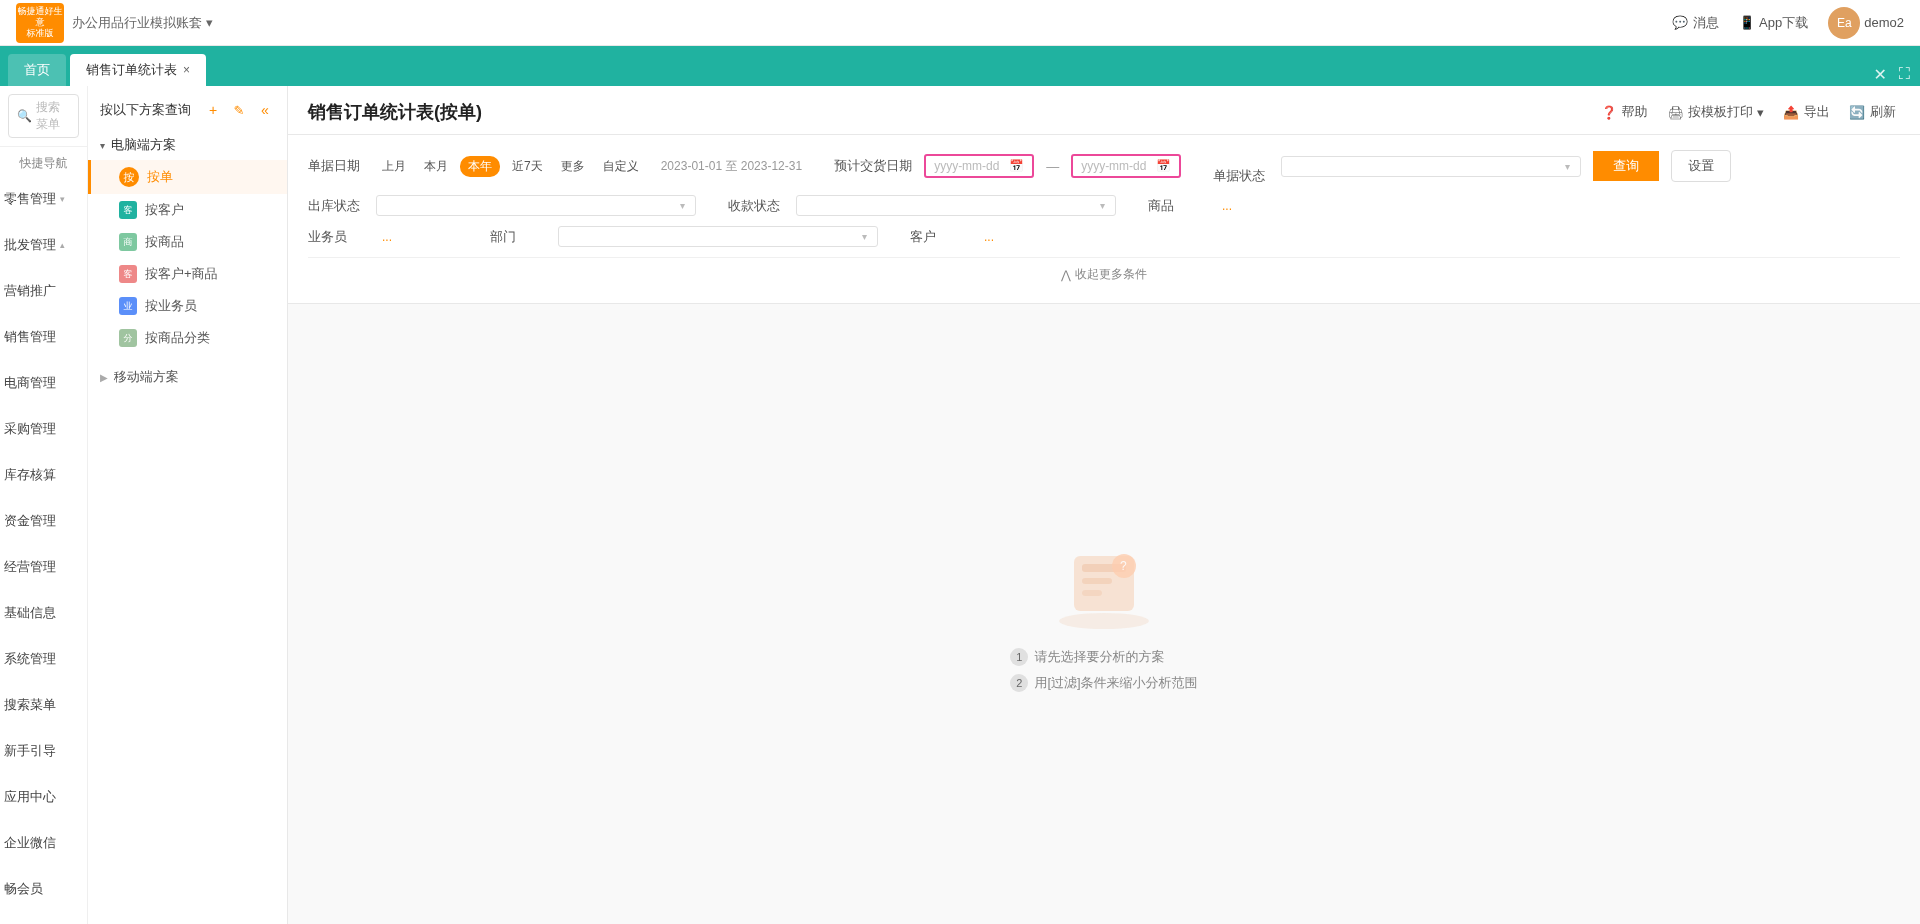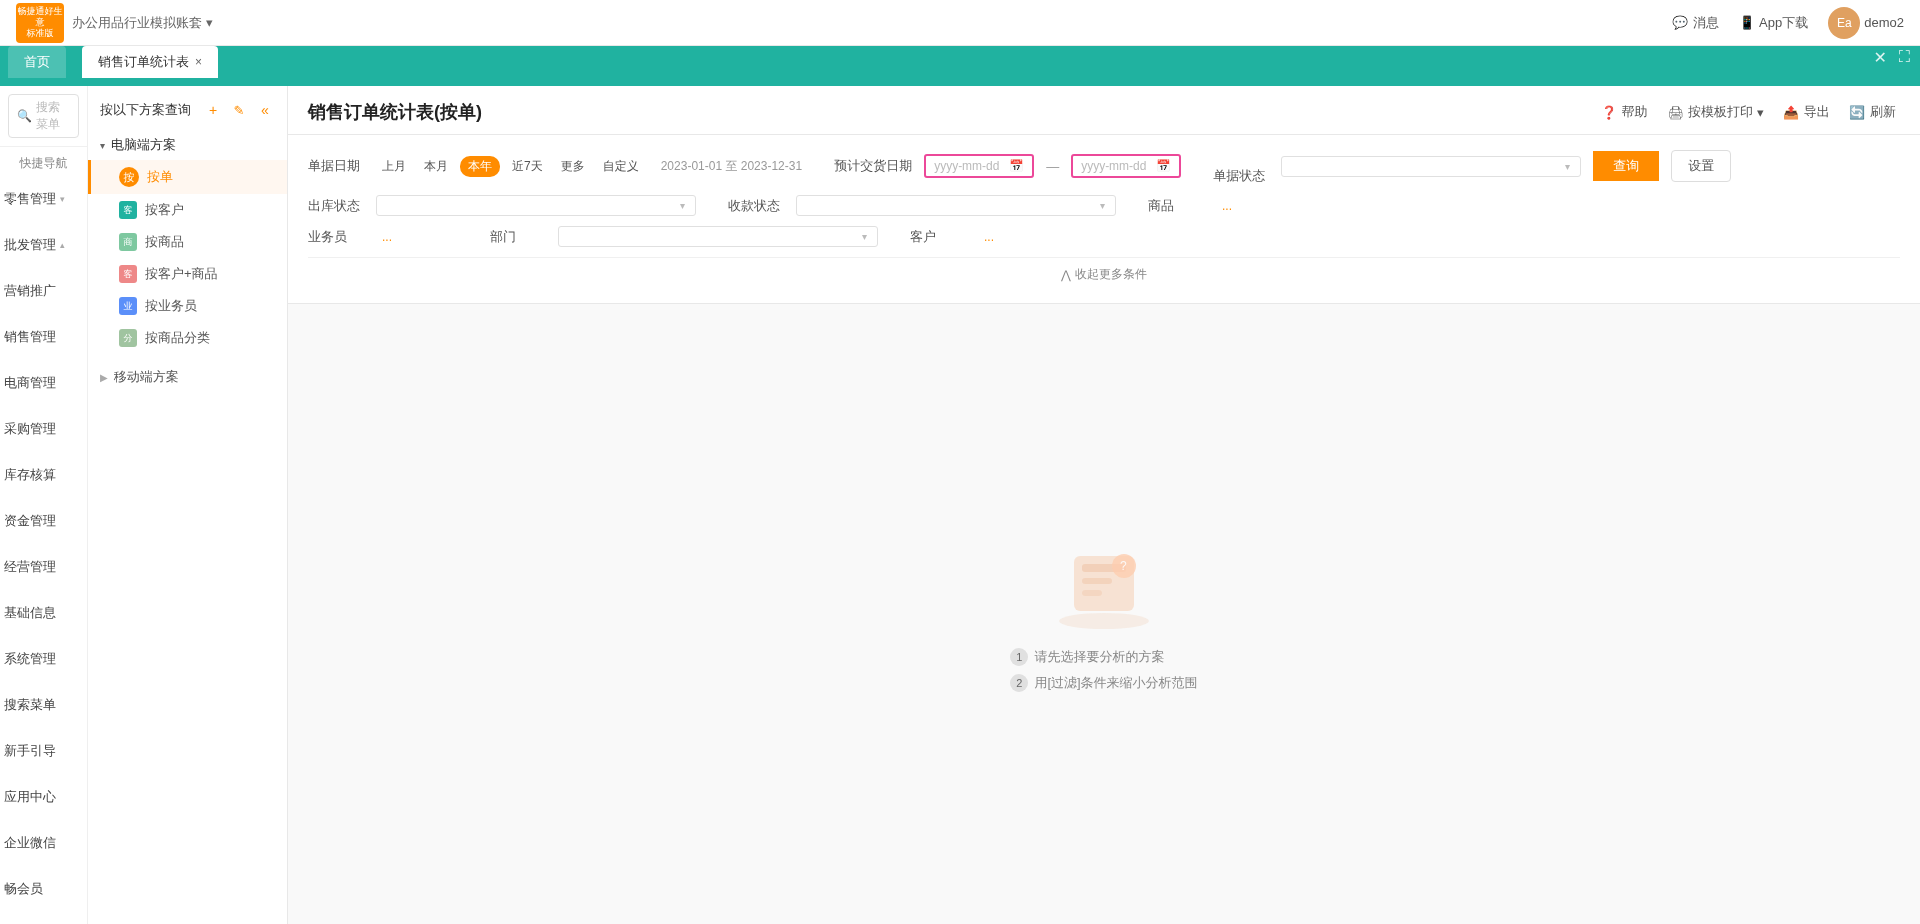--- a/index.html
+++ b/index.html
@@ -9,21 +9,21 @@
     .topbar { background: #fff; height: 46px; display: flex; align-items: center; justify-content: space-between; padding: 0 16px; border-bottom: 1px solid #e8e8e8; flex-shrink: 0; }
     .topbar-left { display: flex; align-items: center; gap: 8px; }
     .logo-box { width: 48px; height: 40px; background: #ff8c00; border-radius: 4px; display: flex; align-items: center; justify-content: center; flex-direction: column; }
     .logo-text { color: #fff; font-size: 10px; line-height: 1.2; text-align: center; }
     .topbar-center { display: flex; align-items: center; gap: 4px; color: #666; font-size: 13px; cursor: pointer; }
     .topbar-right { display: flex; align-items: center; gap: 20px; color: #555; font-size: 13px; }
     .topbar-right span { cursor: pointer; display: flex; align-items: center; gap: 4px; }
     .avatar { width: 32px; height: 32px; border-radius: 50%; background: #e0a060; display: flex; align-items: center; justify-content: center; color: #fff; font-size: 12px; overflow: hidden; }
 
     
-    .tabbar { background: #20b2a0; height: 40px; display: flex; align-items: flex-start; padding: 0 8px; gap: 16px; flex-shrink: 0; }
+    .tabbar { background: #20b2a0; height: 40px; display: flex; align-items: flex-end; padding: 0 8px; gap: 4px; flex-shrink: 0; }
     .tab { height: 32px; padding: 0 16px; border-radius: 4px 4px 0 0; display: flex; align-items: center; gap: 6px; cursor: pointer; font-size: 13px; color: rgba(255,255,255,0.85); }
     .tab.active { background: #fff; color: #333; }
     .tab-home { background: rgba(255,255,255,0.2); color: #fff; }
     .tab-close { font-size: 12px; color: #666; cursor: pointer; }
     .tab-controls { margin-left: auto; display: flex; gap: 8px; }
     .tab-ctrl-btn { color: rgba(255,255,255,0.85); font-size: 16px; cursor: pointer; padding: 2px; }
 
     
     .main-layout { display: flex; flex: 1; overflow: hidden; }
 

